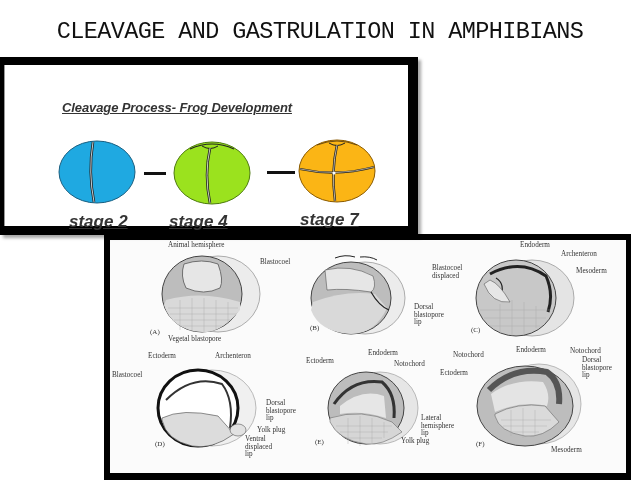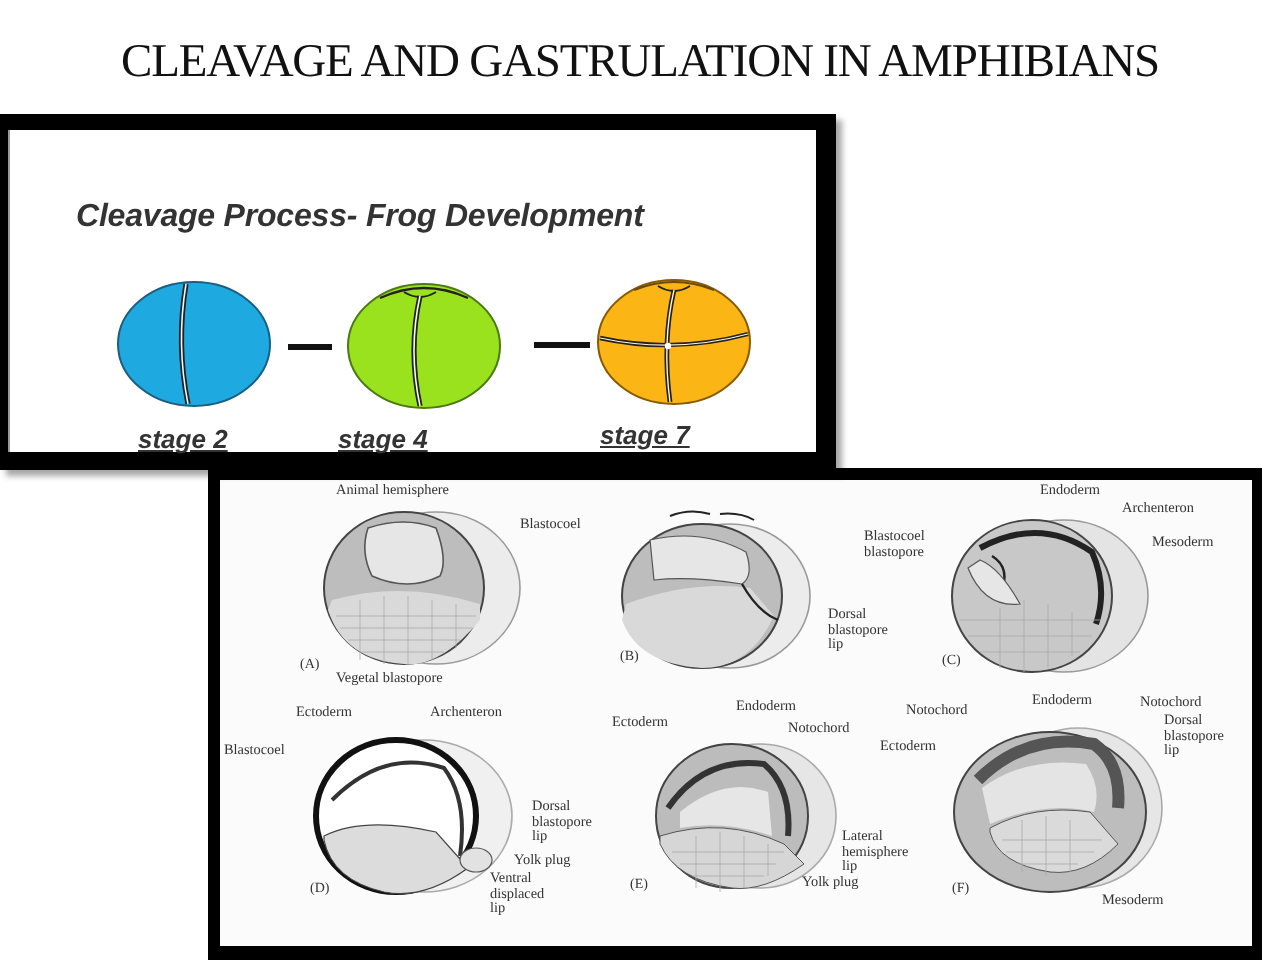--- a/index.html
+++ b/index.html
@@ -1,21 +1,21 @@
 <!DOCTYPE html>
 <html><head>
 <meta charset="utf-8">
 <style>
   * { box-sizing: border-box; margin: 0; padding: 0; }
   html, body { width: 640px; height: 480px; background: #ffffff; overflow: hidden; }
   body { position: relative; font-family: "Liberation Sans", sans-serif; color: #000; }
 
   .slide-title {
     position: absolute; left: 0; top: 18px; width: 640px;
-    text-align: center; font-family: Liberation Serif, serif;
+    text-align: center; font-family: Liberation Mono, monospace;
     font-size: 23.5px; letter-spacing: -0.6px; color: #111;
     white-space: nowrap;
   }
 
   
   .gastro-frame {
     position: absolute; left: 104px; top: 234px; width: 527px; height: 246px;
     background: #000; padding: 6px 5px 7px 6px;
   }
   .gastro-inner {
@@ -35,28 +35,28 @@
   .cleave-frame {
     position: absolute; left: 0; top: 57px; width: 418px; height: 178px;
     background: #000; padding: 8px 10px 9px 4px;
     box-shadow: 3px 3px 3px rgba(0,0,0,0.35);
   }
   .cleave-inner {
     position: relative; width: 100%; height: 100%; background: #ffffff;
     border-left: 1px solid #999;
   }
   .cleave-heading {
-    position: absolute; left: 33px; top: 35px;
+    position: absolute; left: 57px; top: 35px;
     font-family: "Liberation Sans", sans-serif; font-weight: bold; font-style: italic;
-    font-size: 16px; color: #333; white-space: nowrap;
+    font-size: 13px; color: #333; text-decoration: underline; white-space: nowrap;
     letter-spacing: -0.1px;
   }
   .stage-label {
     position: absolute; font-family: "Liberation Sans", sans-serif; font-weight: bold;
-    font-style: italic; font-size: 13px; color: #333; text-decoration: underline;
+    font-style: italic; font-size: 17px; color: #333; text-decoration: underline;
     white-space: nowrap;
   }
   .dash { position: absolute; height: 3px; background: #111; }
   .egg { position: absolute; }
 </style>
 </head>
 <body>
 
 <div class="slide-title">CLEAVAGE AND GASTRULATION IN AMPHIBIANS</div>
 
@@ -96,21 +96,21 @@
       <path d="M20 20 Q50 4 76 22 Q84 40 78 58" stroke="#222" stroke-width="3" fill="none"></path>
       <path d="M26 24 Q36 30 30 44" stroke="#222" stroke-width="1.2" fill="none"></path>
       <path d="M14 30 Q22 50 40 48 Q30 30 20 26 Z" fill="#e6e6e6" stroke="#555" stroke-width="0.6"></path>
       <g stroke="#aaa" stroke-width="0.4" fill="none">
         <path d="M10 56 H80 M14 64 H76 M20 72 H70"></path>
         <path d="M30 50 V80 M42 46 V82 M54 48 V80 M66 52 V74"></path>
       </g>
     </svg>
     <div class="glabel" style="left:410px;top:2px">Endoderm</div>
     <div class="glabel" style="left:451px;top:11px">Archenteron</div>
-    <div class="glabel" style="left:322px;top:25px;width:40px;white-space:normal">Blastocoel blastopore</div>
+    <div class="glabel" style="left:322px;top:25px;width:40px;white-space:normal">Blastocoel displaced</div>
     <div class="glabel" style="left:466px;top:28px">Mesoderm</div>
     <div class="panel-letter" style="left:361px;top:86px">(C)</div>
 
     <svg class="embryo" style="left:42px;top:124px" width="110" height="90" viewBox="0 0 110 90">
       <ellipse cx="60" cy="44" rx="44" ry="38" fill="#f0f0f0" stroke="#aaa" stroke-width="0.8"></ellipse>
       <ellipse cx="46" cy="44" rx="40" ry="38" fill="#ffffff" stroke="#111" stroke-width="3"></ellipse>
       <path d="M14 36 Q40 10 70 20 Q82 36 78 64" stroke="#333" stroke-width="2" fill="none"></path>
       <path d="M10 54 Q30 44 66 52 L82 70 Q60 86 40 82 Q14 76 10 56 Z" fill="#dcdcdc" stroke="#444" stroke-width="0.6"></path>
       <ellipse cx="86" cy="66" rx="8" ry="6" fill="#e2e2e2" stroke="#555" stroke-width="0.6"></ellipse>
     </svg>

